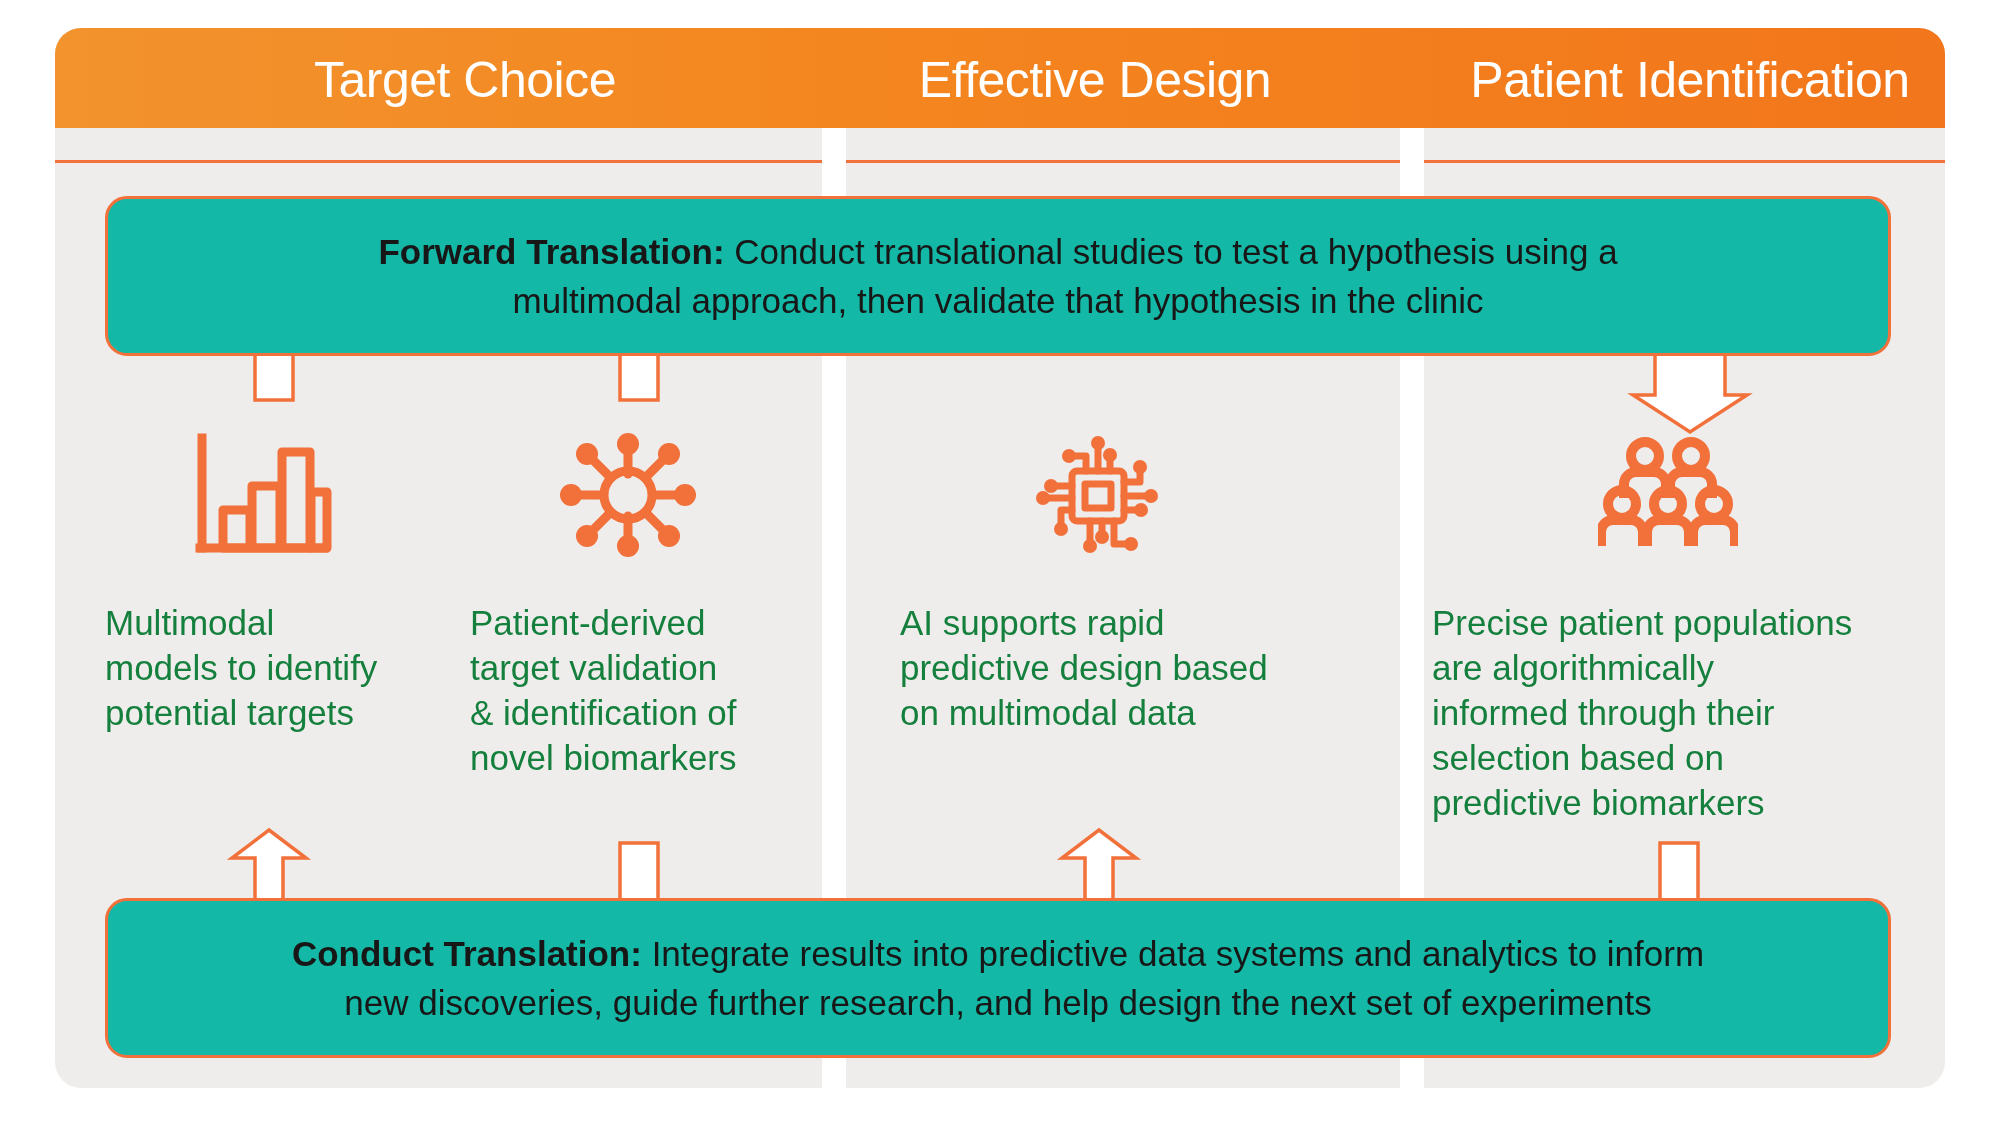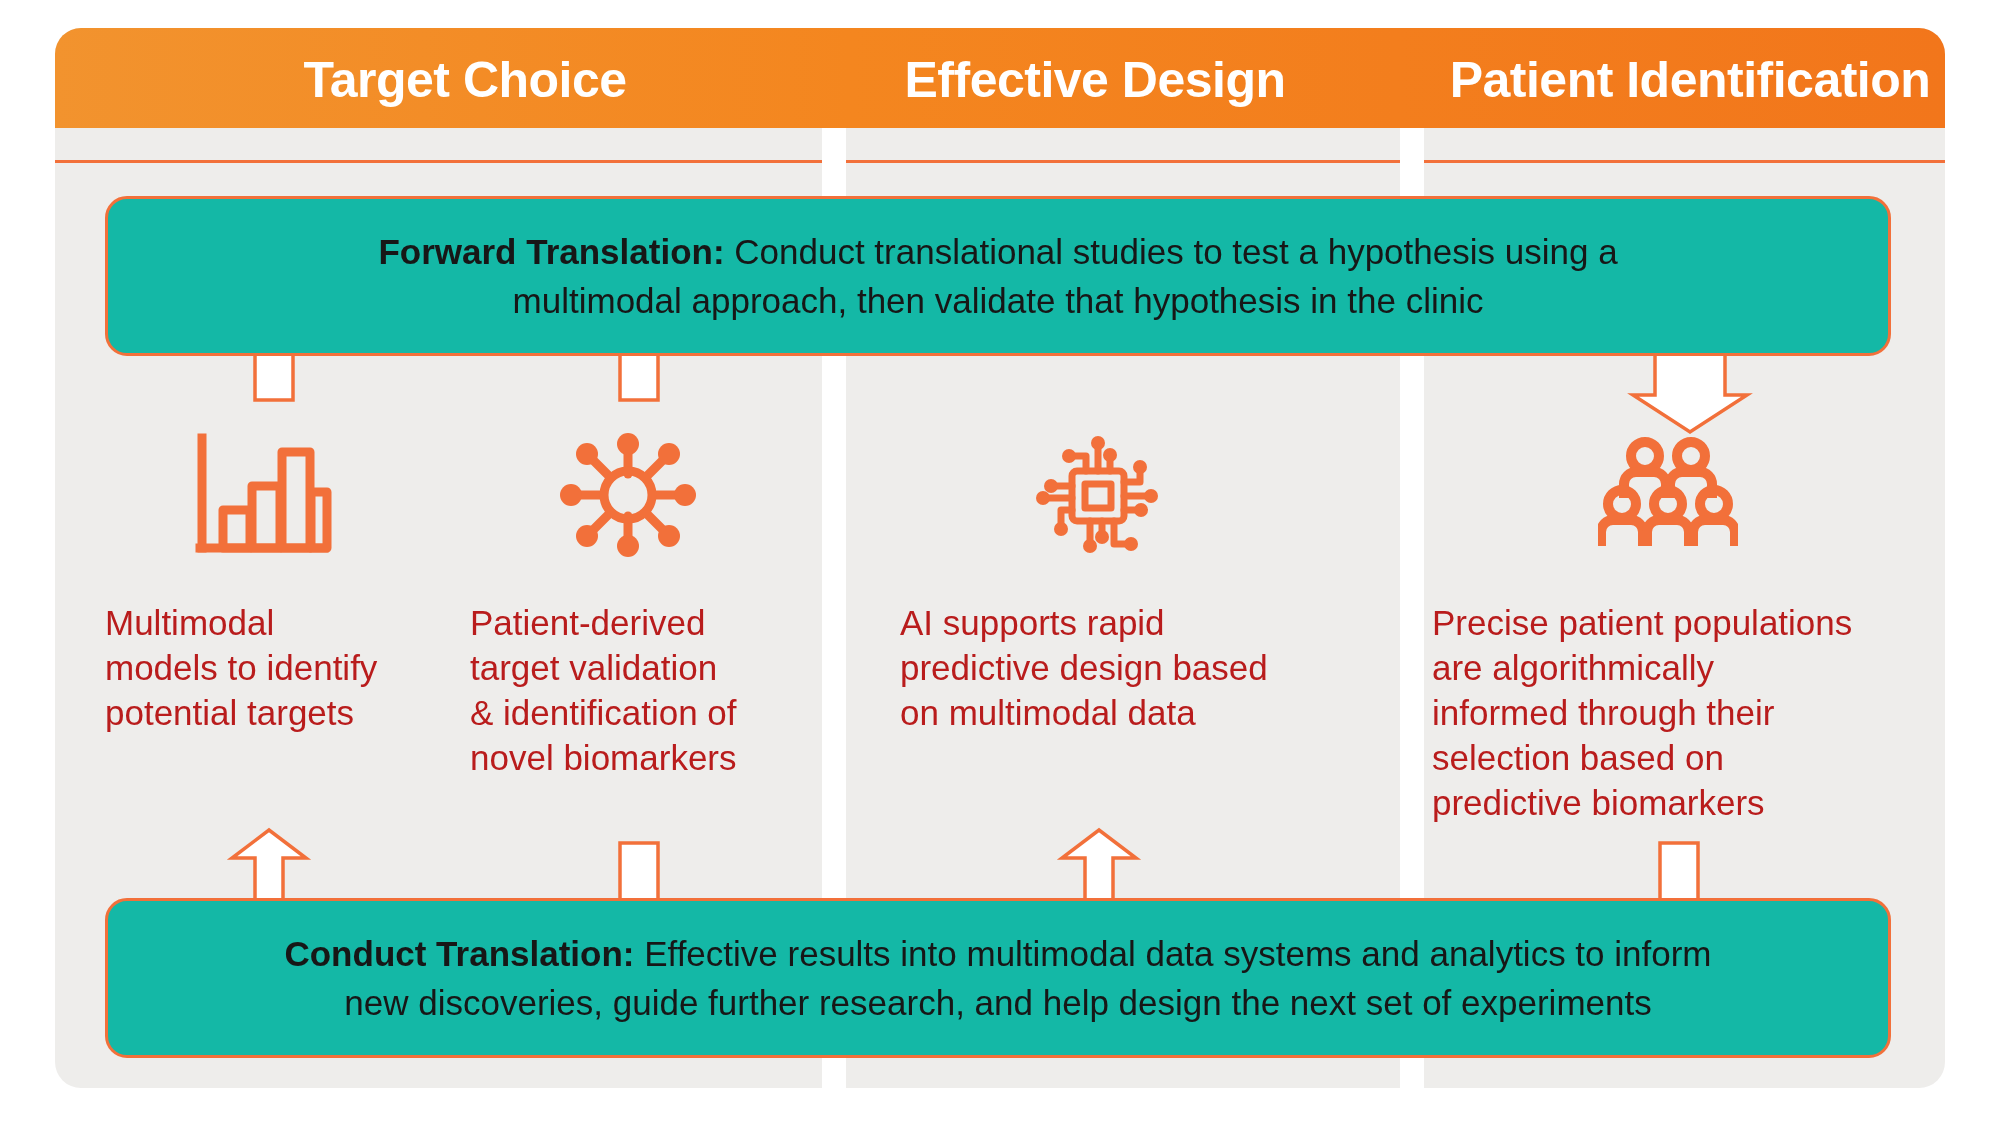--- a/index.html
+++ b/index.html
@@ -28,21 +28,21 @@
     background:linear-gradient(90deg,#f2932e 0%,#f4861f 42%,#f2761b 100%);
     border-radius:26px 26px 0 0;
     overflow:hidden;
   }
   .hdr-label{
     position:absolute;
     top:0; height:100px;
     line-height:104px;
     color:#ffffff;
     font-size:50px;
-    font-weight:700;
+    font-weight:400;
     letter-spacing:-0.5px;
     text-align:center;
     white-space:nowrap;
   }
   #hdr-0{ left:130px;  width:560px; }
   #hdr-1{ left:790px;  width:500px; }
   #hdr-2{ left:1355px; width:560px; text-align:center; }
 
   
   .divider{
@@ -111,21 +111,21 @@
   #icon-0{ left:192px; }
   #icon-1{ left:558px; }
   #icon-2{ left:1028px; }
   #icon-3{ left:1598px; }
   .icon-slot svg{ display:block; width:100%; height:100%; }
 
   
   .caption{
     position:absolute;
     top:600px;
-    color:#b91c1c;
+    color:#15803d;
     font-size:35px;
     line-height:45px;
     font-weight:400;
   }
   #cap-0{ left:105px;  width:310px; }
   #cap-1{ left:470px;  width:330px; }
   #cap-2{ left:900px;  width:420px; }
   #cap-3{ left:1432px; width:480px; }
   .caption div{ white-space:nowrap; }
 </style>
@@ -171,21 +171,21 @@
 
 <div id="forward-box" class="trans-box">
   <div class="trans-line">
     <b>Forward Translation:</b><span> Conduct translational studies to test a hypothesis using a</span>
   </div>
   <div class="trans-line">multimodal approach, then validate that hypothesis in the clinic</div>
 </div>
 
 <div id="reverse-box" class="trans-box">
   <div class="trans-line">
-    <b>Conduct Translation:</b><span> Effective results into multimodal data systems and analytics to inform</span>
+    <b>Conduct Translation:</b><span> Integrate results into predictive data systems and analytics to inform</span>
   </div>
   <div class="trans-line">new discoveries, guide further research, and help design the next set of experiments</div>
 </div>
 
 <div id="icon-0" class="icon-slot">
   <svg viewBox="0 0 140 130">
     <g fill="none" stroke="#f2703a" stroke-width="9" stroke-linecap="square" stroke-linejoin="round">
       <path d="M 10 8 L 10 118"></path>
       <path d="M 8 118 L 132 118"></path>
       <rect x="31" y="80" width="27" height="38"></rect>

